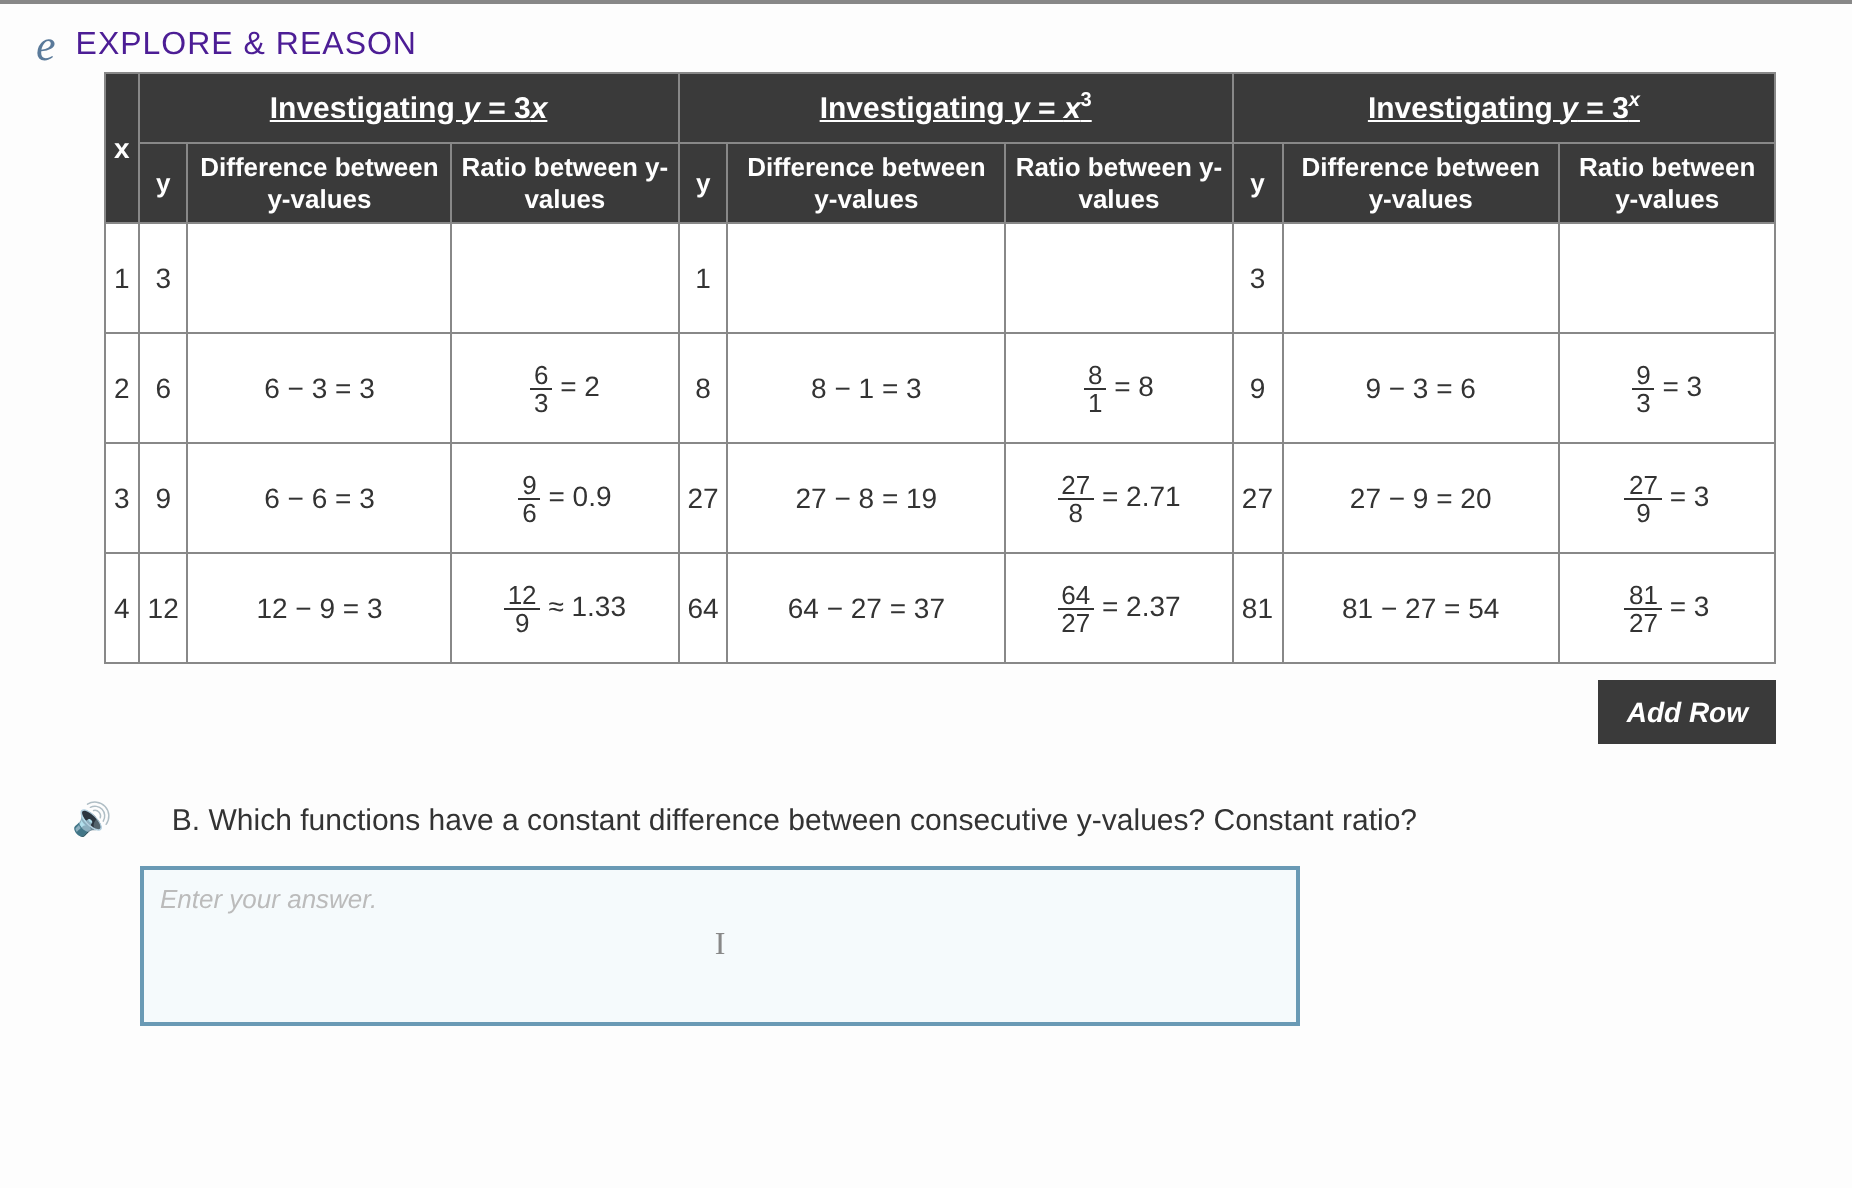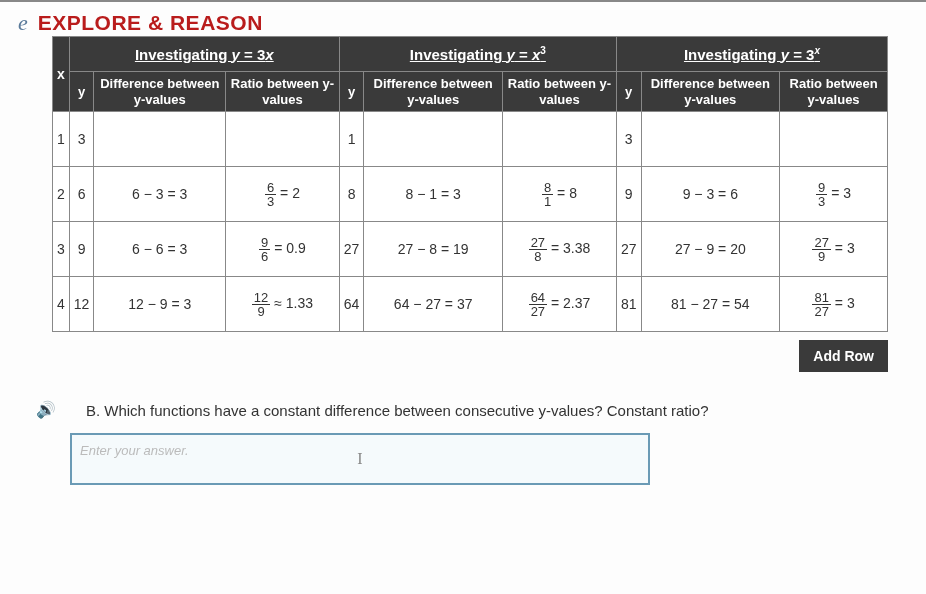--- a/index.html
+++ b/index.html
@@ -24,23 +24,23 @@
   gap: 10px;
 }
 .e-icon {
   font-family: "Times New Roman", serif;
   font-style: italic;
   font-size: 22px;
   color: #5a7a9a;
   position: relative;
 }
 .section-title {
-  color: #b91c1c;
-  font-weight: bold;
-  font-size: 21px;
+  color: #4c1d95;
+  font-weight: normal;
+  font-size: 16px;
   letter-spacing: 0.5px;
 }
 .instruction {
   margin: 10px 0 12px 34px;
   font-size: 15px;
 }
 .table-wrap {
   margin-left: 34px;
   margin-right: 20px;
 }
@@ -90,40 +90,41 @@
   margin: 8px 20px 0 0;
 }
 .add-row {
   background: #3a3a3a;
   color: #fff;
   border: none;
   padding: 8px 14px;
   font-size: 14px;
   font-weight: bold;
   cursor: pointer;
+  font-style: italic;
 }
 .part-b {
   margin: 28px 0 0 18px;
   display: flex;
   align-items: flex-start;
   gap: 10px;
 }
 .speaker {
   font-size: 16px;
   color: #555;
 }
 .part-b-text {
   font-size: 15px;
   line-height: 1.4;
   margin-left: 20px;
 }
 .answer-box {
   margin: 12px 0 0 52px;
   width: 580px;
-  height: 52px;
+  height: 80px;
   border: 2px solid #6a9ab5;
   background: #f5fafc;
   padding: 6px 8px;
   box-sizing: border-box;
   position: relative;
 }
 .answer-box .placeholder {
   color: #bbb;
   font-style: italic;
   font-size: 13px;
@@ -200,21 +201,21 @@
         <td><span class="frac"><span class="num">9</span><span class="den">3</span></span> <span>= 3</span></td>
       </tr>
 
       <tr>
         <td>3</td>
         <td>9</td>
         <td>6 − 6 = 3</td>
         <td><span class="frac"><span class="num">9</span><span class="den">6</span></span> <span>= 0.9</span></td>
         <td>27</td>
         <td>27 − 8 = 19</td>
-        <td><span class="frac"><span class="num">27</span><span class="den">8</span></span> <span>= 3.38</span></td>
+        <td><span class="frac"><span class="num">27</span><span class="den">8</span></span> <span>= 2.71</span></td>
         <td>27</td>
         <td>27 − 9 = 20</td>
         <td><span class="frac"><span class="num">27</span><span class="den">9</span></span> <span>= 3</span></td>
       </tr>
 
       <tr>
         <td>4</td>
         <td>12</td>
         <td>12 − 9 = 3</td>
         <td><span class="frac"><span class="num">12</span><span class="den">9</span></span> <span>≈ 1.33</span></td>

